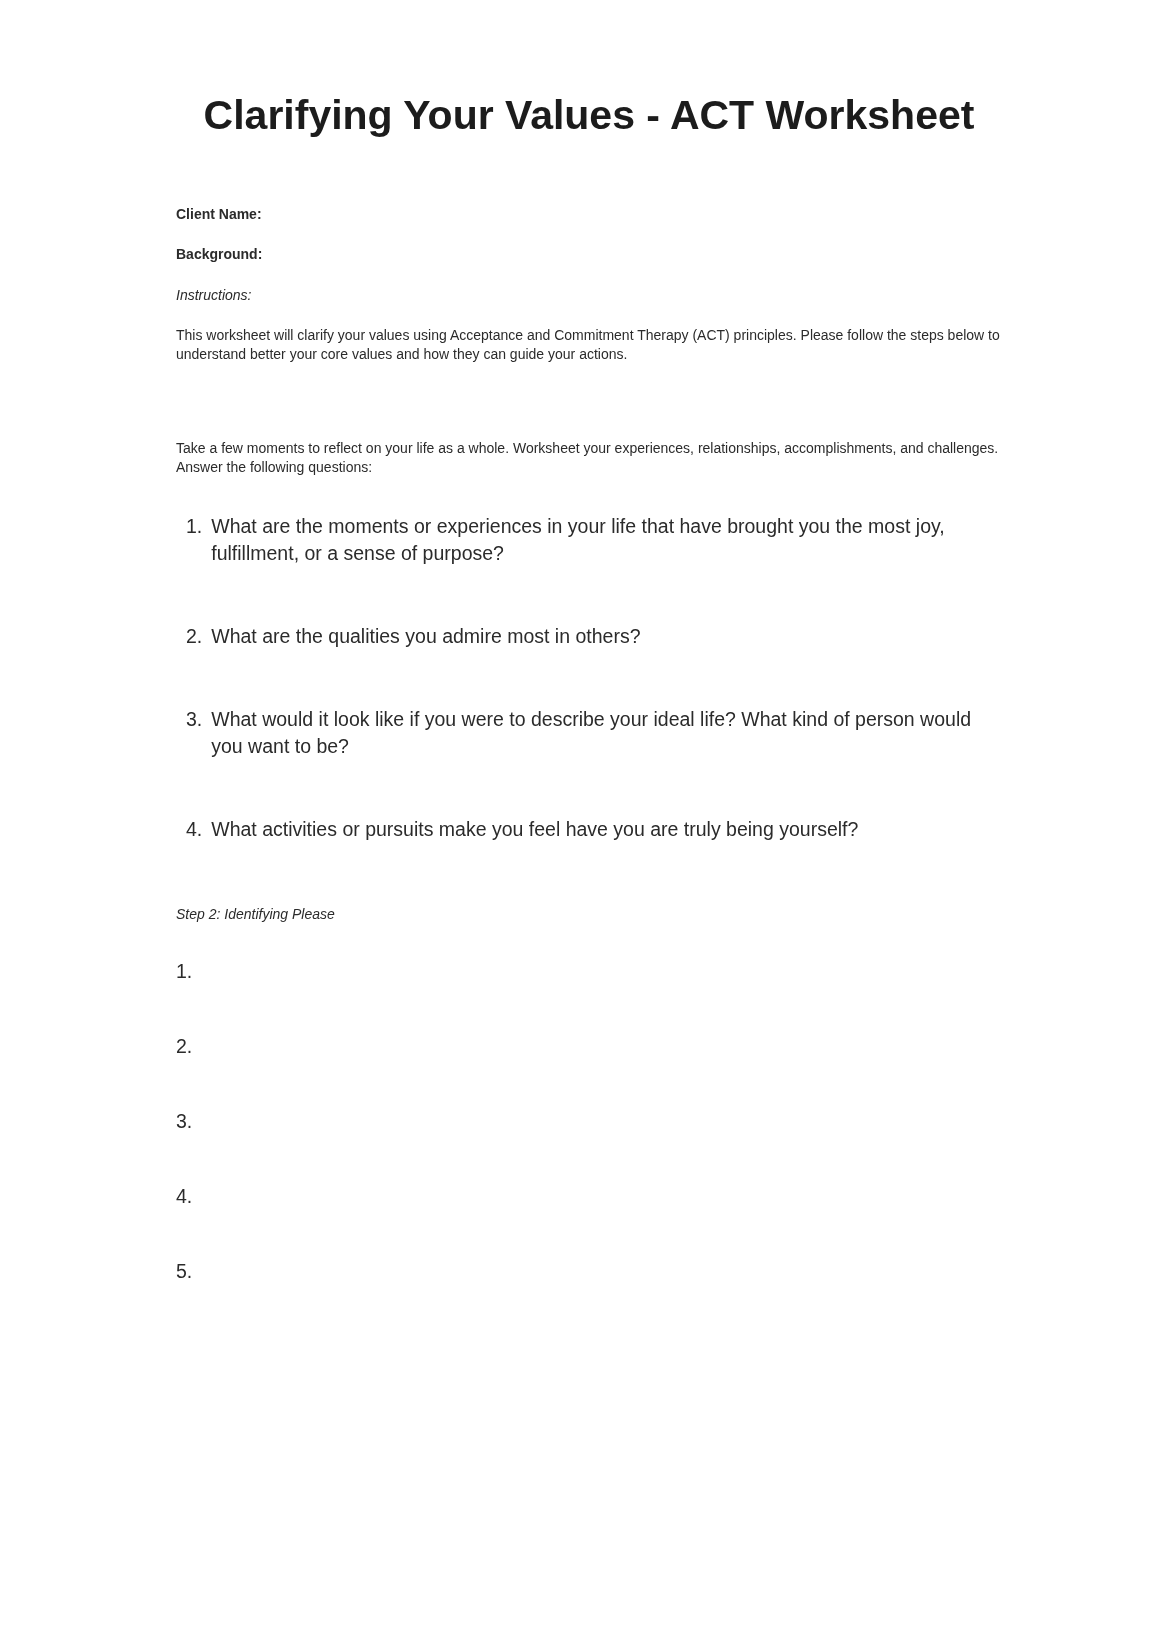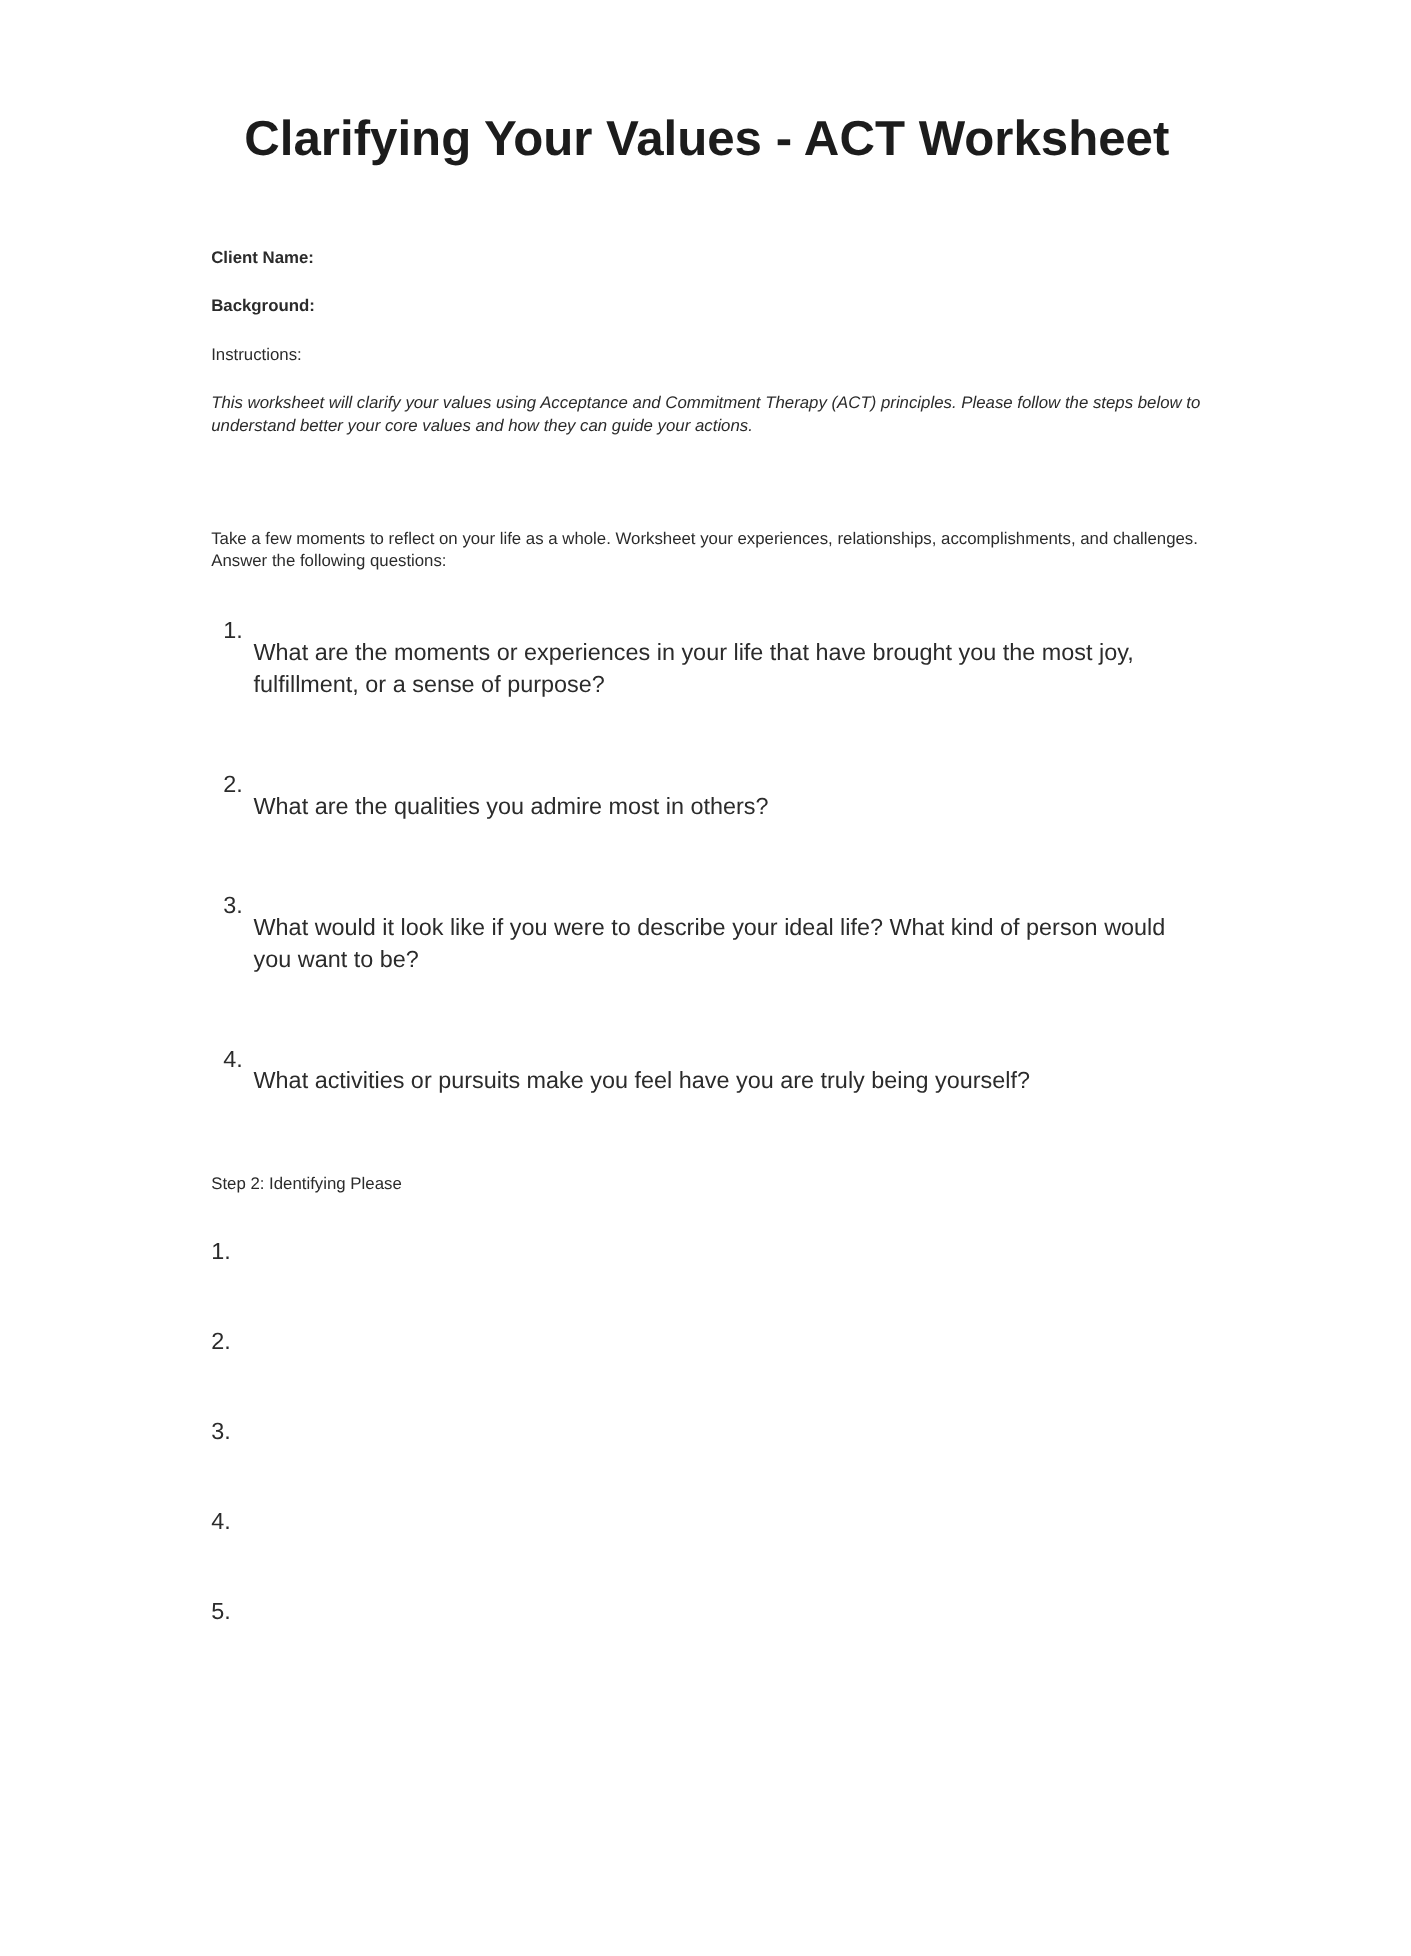--- a/index.html
+++ b/index.html
@@ -30,26 +30,26 @@
     font-size: 14px;
     line-height: 1.38;
     margin: 0;
     max-width: 968px;
   }
   .bold-label {
     font-weight: 700;
     margin-bottom: 21px;
   }
   .italic-label {
+    font-style: italic;
     margin-bottom: 21px;
     margin-top: 10px;
   }
   .para {
     margin-bottom: 22px;
-    font-style: italic;
   }
   .section-gap {
     margin-top: 74px;
   }
   .section-gap-lg {
     margin-top: 62px;
   }
   .question-list {
     margin: 36px 0 0 0;
     padding: 0;
@@ -66,21 +66,20 @@
   }
   .q-num {
     flex: 0 0 auto;
     font-size: 19.5px;
     line-height: 1.38;
     margin-right: 9px;
   }
   .q-text {
     font-size: 19.5px;
     line-height: 1.38;
-    margin-top: 18px;
   }
   .values-list {
     margin-top: 34px;
   }
   .value-line {
     font-size: 19.5px;
     line-height: 1.38;
     margin: 0 0 48px 0;
   }
   .value-line:last-child {

